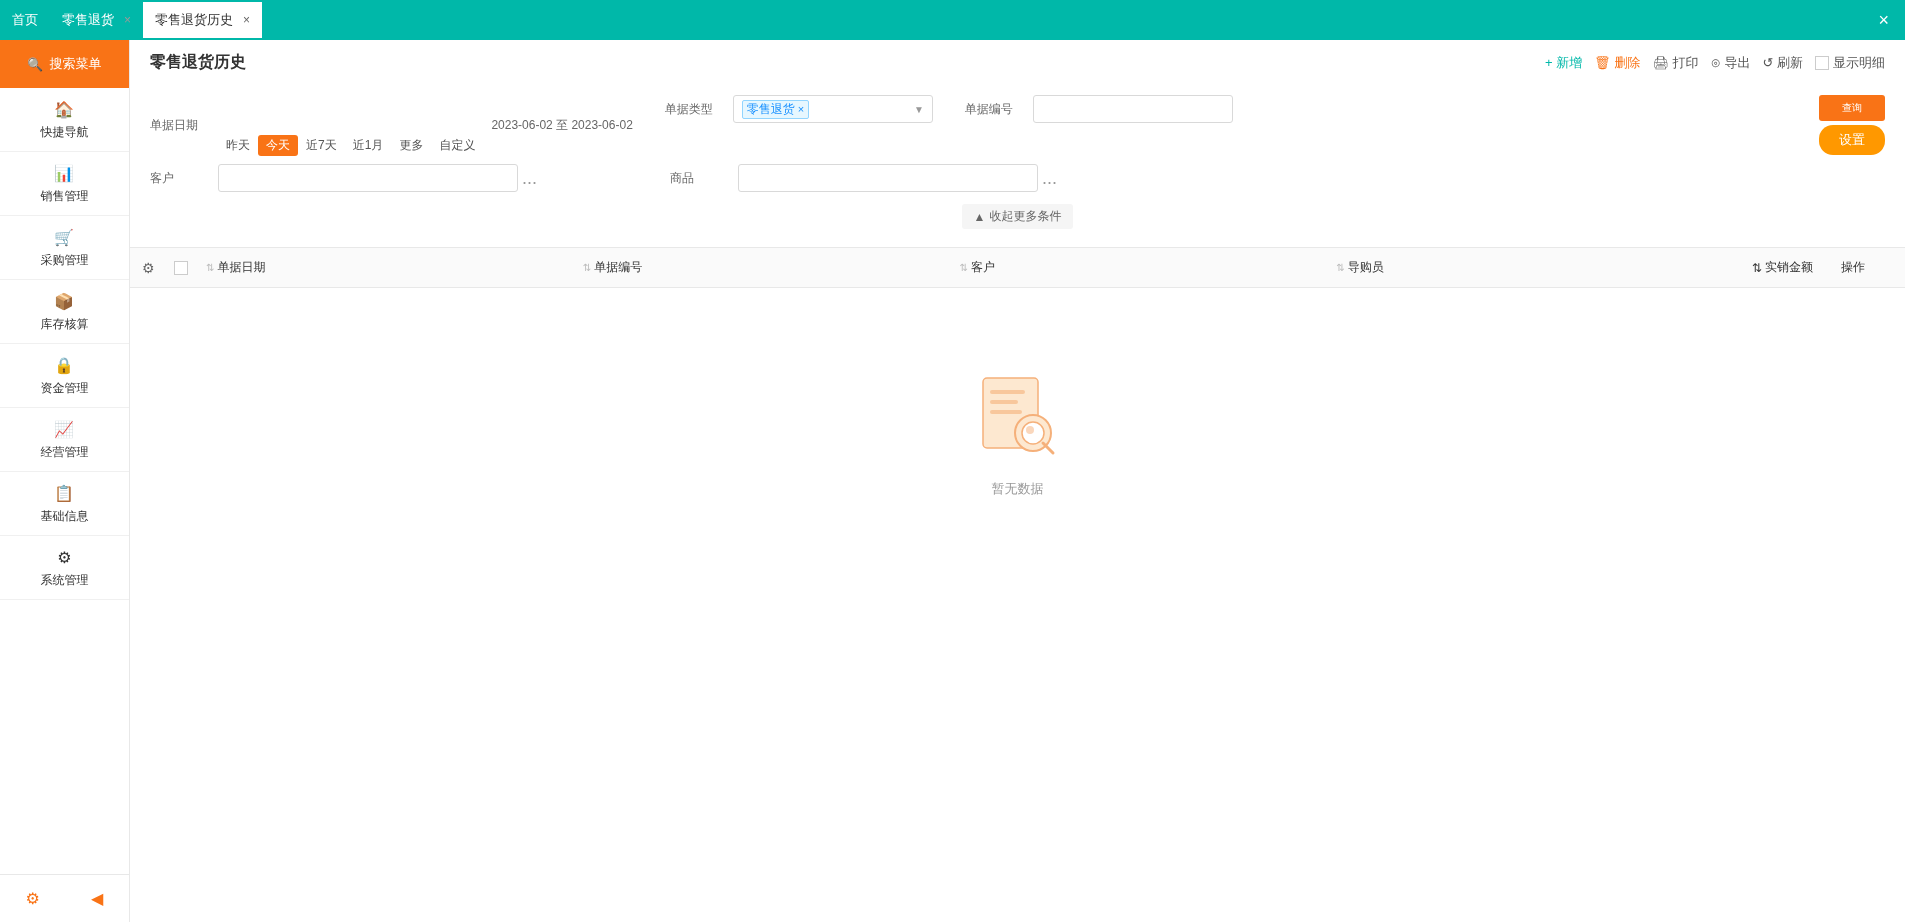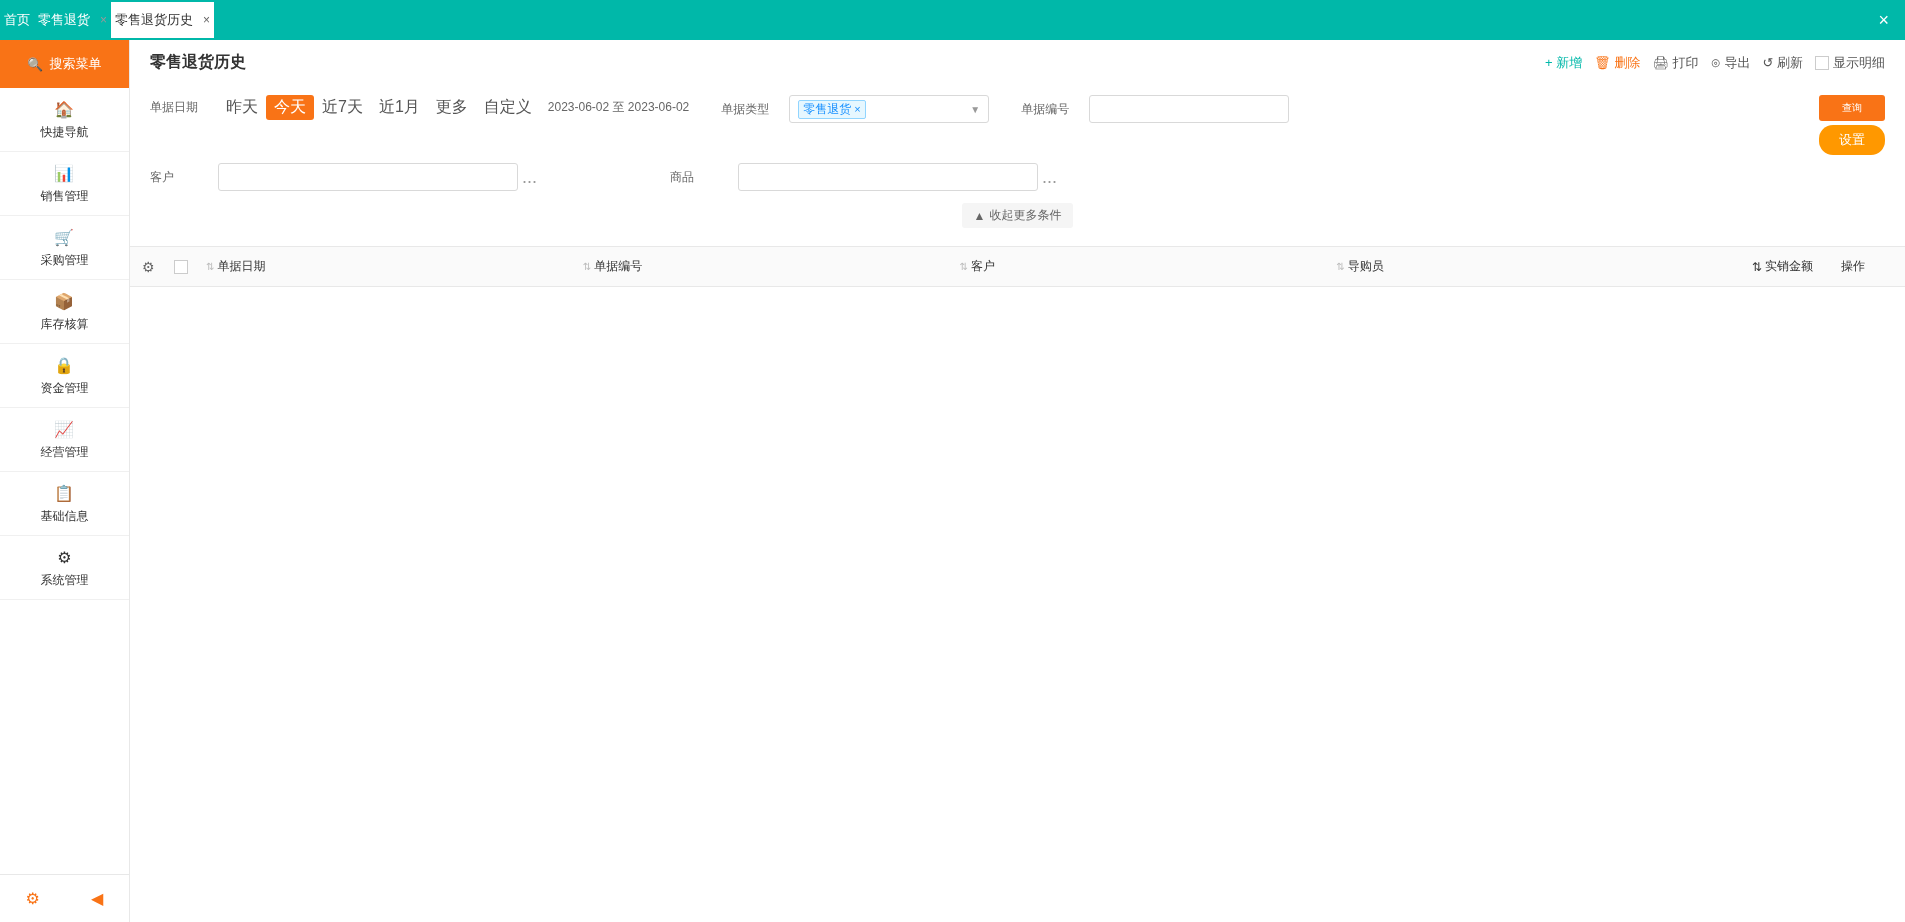--- a/index.html
+++ b/index.html
@@ -9,21 +9,21 @@
     .top-bar {
       height: 40px;
       background: #00b8a9;
       display: flex;
       align-items: center;
       padding-left: 0;
       position: relative;
     }
     .tab-item {
       height: 36px;
-      padding: 0 4px;
+      padding: 0 12px;
       display: flex;
       align-items: center;
       font-size: 13px;
       color: #fff;
       cursor: pointer;
       white-space: nowrap;
       gap: 6px;
     }
     .tab-item.active {
       background: #fff;
@@ -179,25 +179,26 @@
       color: #666;
       min-width: 60px;
       white-space: nowrap;
     }
     .date-filter {
       display: flex;
       align-items: center;
       gap: 0;
     }
     .date-filter-item {
-      font-size: 16px;
+      font-size: 12px;
       color: #555;
       padding: 2px 8px;
       cursor: pointer;
       white-space: nowrap;
+      margin-top: 40px;
     }
     .date-filter-item.active {
       background: #f97316;
       color: #fff;
       border-radius: 3px;
     }
     .date-range {
       font-size: 12px;
       color: #666;
       margin-left: 8px;
@@ -571,16 +572,32 @@
         </div>
         <div class="th-amount">
           <span class="sort-icon">⇅</span>
           <span>实销金额</span>
         </div>
         <div class="th-ops">
           <span>操作</span>
         </div>
       </div>
 
+      <div class="empty-state">
+        <div class="empty-icon">
+          
+          <svg width="100" height="100" viewBox="0 0 100 100" xmlns="http://www.w3.org/2000/svg">
+            <rect x="15" y="10" width="55" height="70" rx="4" fill="#fde8d0" stroke="#f5b07a" stroke-width="1.5"></rect>
+            <rect x="22" y="22" width="35" height="4" rx="2" fill="#f5b07a" opacity="0.6"></rect>
+            <rect x="22" y="32" width="28" height="4" rx="2" fill="#f5b07a" opacity="0.6"></rect>
+            <rect x="22" y="42" width="32" height="4" rx="2" fill="#f5b07a" opacity="0.6"></rect>
+            <circle cx="65" cy="65" r="18" fill="#fde8d0" stroke="#f5b07a" stroke-width="2"></circle>
+            <circle cx="65" cy="65" r="11" fill="#fff" stroke="#f5b07a" stroke-width="1.5"></circle>
+            <line x1="75" y1="75" x2="85" y2="85" stroke="#f5b07a" stroke-width="3" stroke-linecap="round"></line>
+            <circle cx="62" cy="62" r="4" fill="#f5b07a" opacity="0.5"></circle>
+          </svg>
+        </div>
+        <span class="empty-text">暂无数据</span>
+      </div>
     </div>
 
   </div>
 </div>
 
 </body></html>

